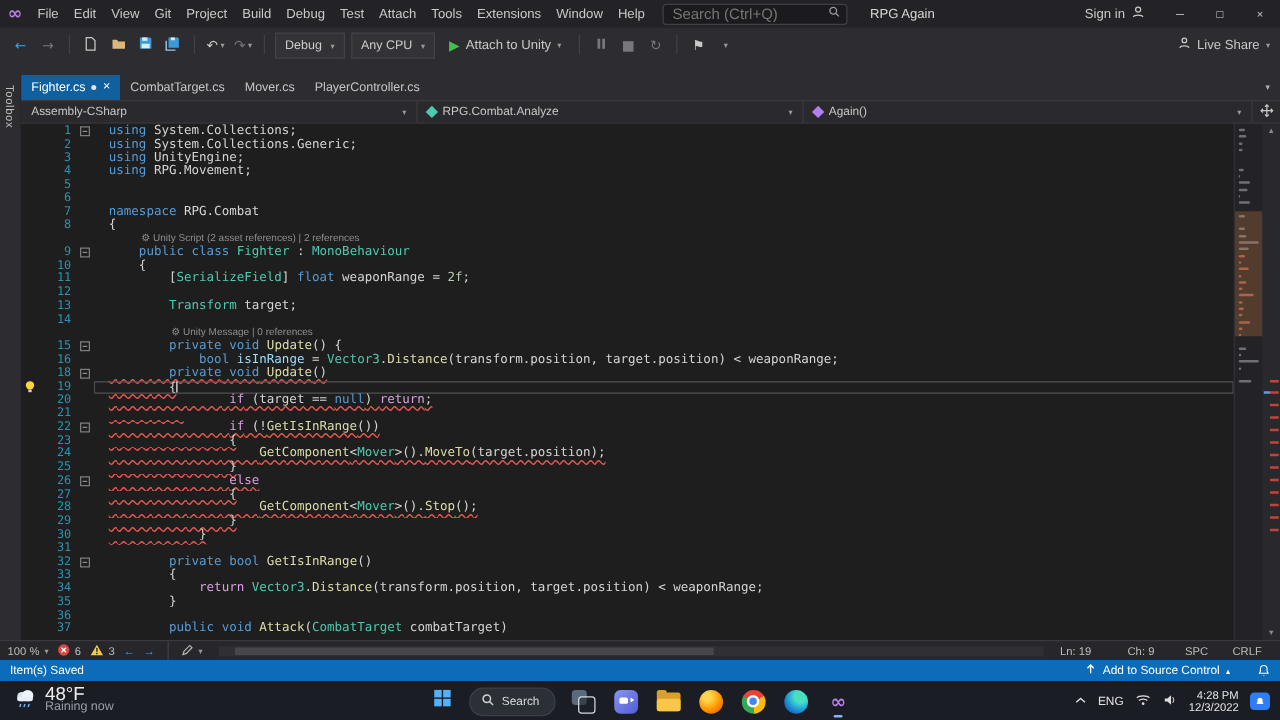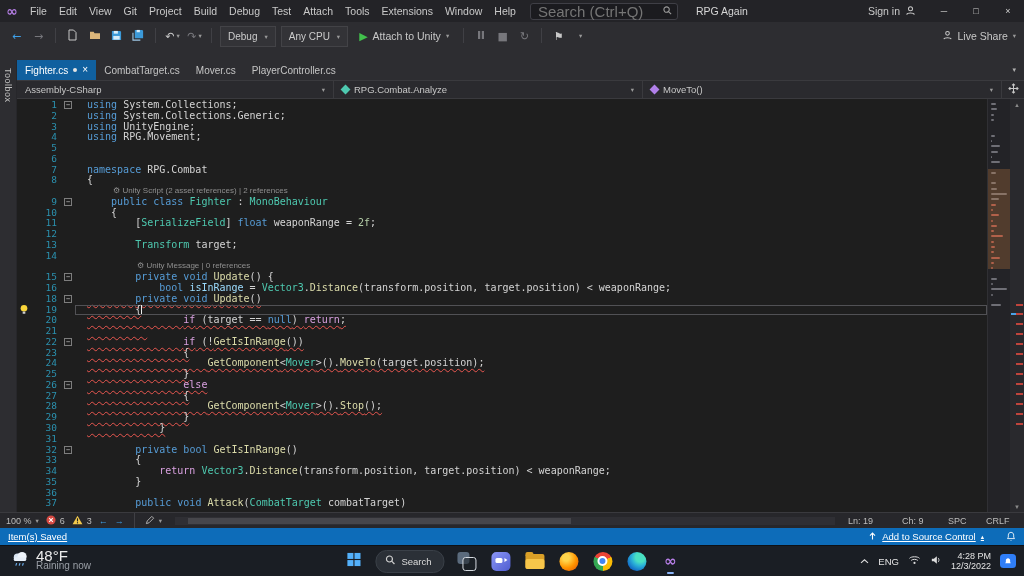--- a/index.html
+++ b/index.html
@@ -5,21 +5,21 @@
   html,body{margin:0;padding:0;}
   body{width:1024px;height:576px;background:#1e1e1e;display:flex;flex-direction:column;overflow:hidden;
        font-family:"Liberation Sans",sans-serif;color:#c9c9c9;}
 
   
   .titlebar{height:22px;flex:none;background:#232327;display:flex;align-items:center;font-size:10.5px;}
   .vs-logo{width:24px;text-align:center;color:#b57ee5;font-size:14px;font-weight:bold;font-family:"DejaVu Sans",sans-serif;}
   .menubar{display:flex;height:100%;align-items:center;}
   .menu-item{padding:0 6px;height:100%;display:flex;align-items:center;white-space:nowrap;}
   .tb-search{display:flex;align-items:center;width:136px;height:15px;background:#1b1b1f;border:1px solid #3f3f46;border-radius:3px;margin-left:8px;padding:0 5px;gap:4px;}
-  .tb-search input{flex:1;background:transparent;border:none;outline:none;color:#8f8f8f;font-size:15px;font-family:inherit;min-width:0;}
+  .tb-search input{flex:1;background:transparent;border:none;outline:none;color:#8f8f8f;font-size:12px;font-family:inherit;min-width:0;}
   .win-title{margin-left:18px;color:#d6d6d6;white-space:nowrap;}
   .tb-right{margin-left:auto;display:flex;align-items:center;height:100%;}
   .signin{display:flex;align-items:center;gap:5px;padding:0 12px;}
   .win-btn{width:32px;height:100%;display:flex;align-items:center;justify-content:center;font-size:9px;color:#d0d0d0;}
 
   
   .toolbar{height:34px;flex:none;background:#2d2d31;display:flex;align-items:flex-start;padding:4px 8px 0;gap:5px;font-size:11px;color:#c8c8c8;}
   .ti{height:20px;min-width:17px;display:flex;align-items:center;justify-content:center;gap:2px;}
   .glyph{font-size:11px;line-height:1;font-family:"DejaVu Sans",sans-serif;}
   .c-blue{color:#3ea0e8}.c-dim{color:#77777c}.c-green{color:#41c04c}
@@ -80,21 +80,21 @@
   
   .ed-status{height:15px;flex:none;background:#27272b;border-top:1px solid #3a3a3e;display:flex;align-items:center;font-size:9px;color:#bdbdbd;padding:0 6px;gap:7px;}
   .es-group{display:flex;align-items:center;gap:4px;}
   .hsb{flex:1;height:8px;background:#2f2f34;position:relative;margin:0 6px;}
   .hsb-thumb{position:absolute;top:1px;bottom:1px;left:2%;width:58%;background:#46464b;}
   .es-right{display:flex;}
   .es-right span{display:inline-block;text-align:left;}
   .es-ln{width:54px;} .es-ch{width:46px;} .es-spc{width:38px;} .es-eol{width:32px;}
 
   
-  .statusbar{height:17px;flex:none;background:#0d6cb9;color:#fff;display:flex;align-items:center;font-size:9.5px;padding:0 8px;text-decoration:underline;}
+  .statusbar{height:17px;flex:none;background:#0d6cb9;color:#fff;display:flex;align-items:center;font-size:9.5px;padding:0 8px;}
   .sb-right{margin-left:auto;display:flex;align-items:center;gap:6px;}
   .sb-bell{margin-left:16px;display:flex;align-items:center;}
 
   
   .taskbar{height:30px;flex:none;background:#1a1e24;border-top:1px solid #0e1116;position:relative;display:flex;align-items:center;}
   .weather{display:flex;align-items:center;gap:6px;padding-left:10px;}
   .wx-text{display:flex;flex-direction:column;line-height:10px;}
   .wx-temp{font-size:15px;color:#ececec;} .wx-desc{font-size:10px;color:#9a9fa6;}
   .tk-center{position:absolute;left:50%;transform:translateX(-50%);height:100%;display:flex;align-items:center;gap:10px;}
   .tk-icon{width:24px;height:26px;display:flex;align-items:center;justify-content:center;position:relative;border-radius:4px;}
@@ -287,21 +287,21 @@
         <span>Assembly-CSharp</span>
         <span class="bc-caret">▾</span>
       </div>
       <div class="bc-seg" id="bc2">
         <span class="diamond d-teal"></span>
         <span>RPG.Combat.Analyze</span>
         <span class="bc-caret">▾</span>
       </div>
       <div class="bc-seg" id="bc3">
         <span class="diamond d-purple"></span>
-        <span>MoveTo()</span>
+        <span>Again()</span>
         <span class="bc-caret">▾</span>
       </div>
       <div class="bc-end">
         <span>
           <svg width="11" height="11" viewBox="0 0 12 12" stroke="#c8c8c8" stroke-width="1.1" fill="none">
               <path d="M6 1.2v9.6M1.2 6h9.6"></path>
               <path d="M4.4 2.6L6 1l1.6 1.6M4.4 9.4L6 11l1.6-1.6M2.6 4.4L1 6l1.6 1.6M9.4 4.4L11 6l-1.6 1.6"></path>
             </svg>
         </span>
       </div>

